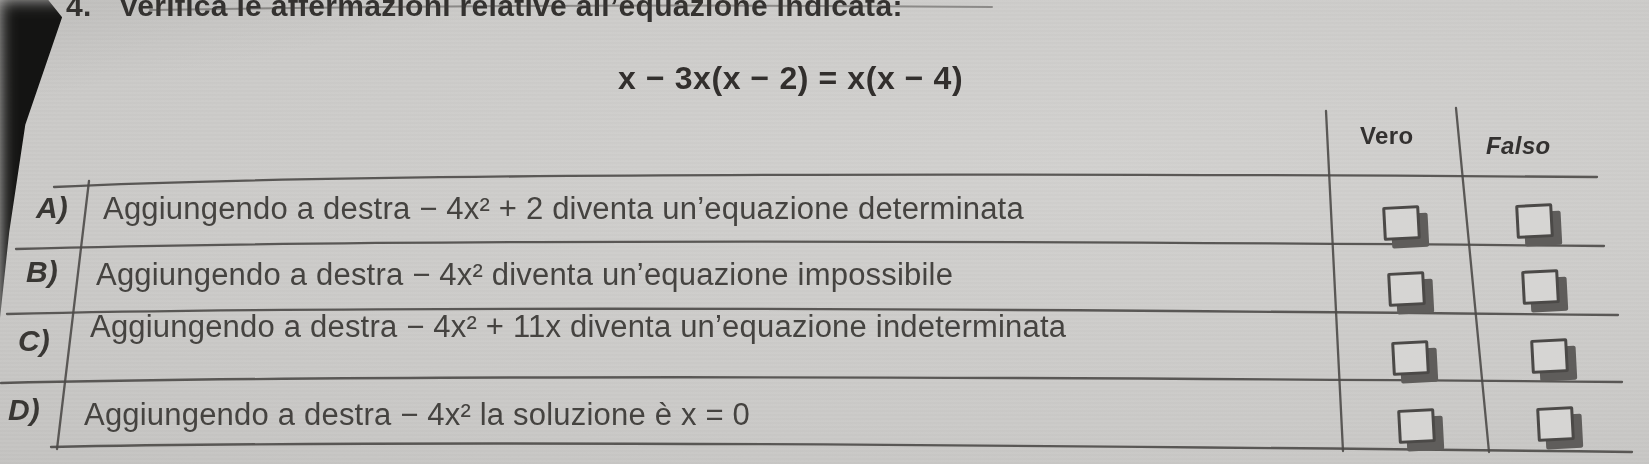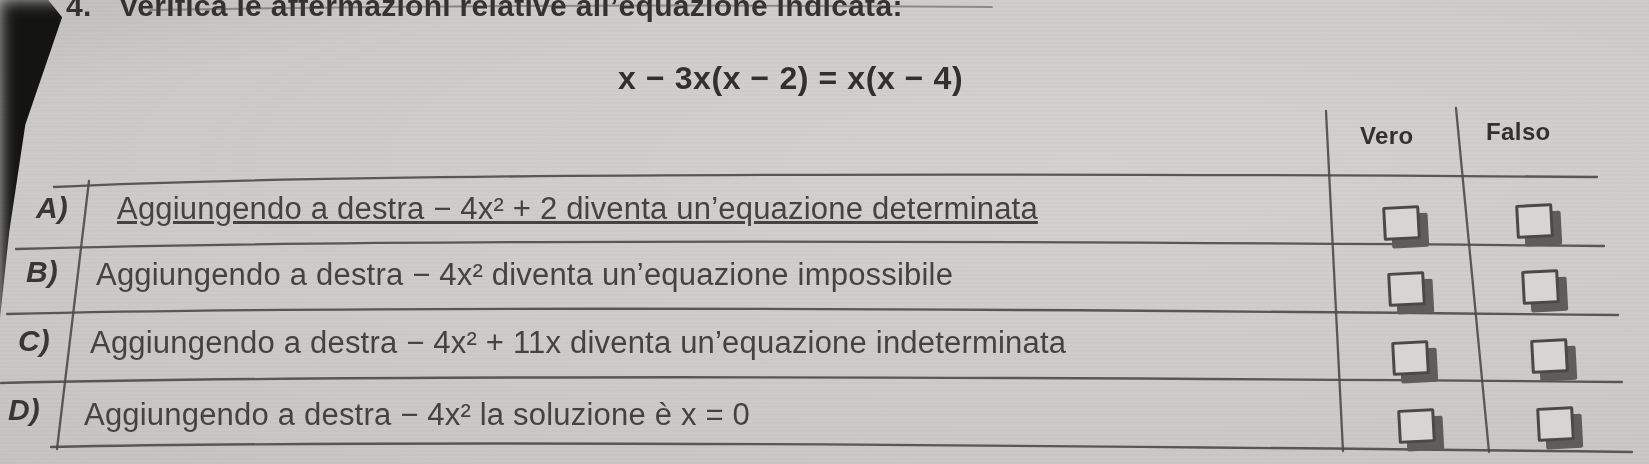--- a/index.html
+++ b/index.html
@@ -20,27 +20,27 @@
   .title-row{position:absolute;left:66px;top:-11px;display:flex;gap:27px;
     font-size:30px;font-weight:700;color:#343230;letter-spacing:.3px;white-space:nowrap;}
   .equation{position:absolute;left:618px;top:60px;font-size:32px;font-weight:700;
     color:#322f2d;letter-spacing:.6px;white-space:nowrap;}
   .grid{position:absolute;left:0;top:0;}
   .grid path{fill:none;stroke:#4c4a48;stroke-width:2.3;stroke-linecap:round;opacity:.9;}
   .grid path.crease{stroke:rgba(62,60,58,.5);stroke-width:2;}
   .colhead{position:absolute;font-size:24px;font-weight:700;color:#333130;
     letter-spacing:.4px;white-space:nowrap;}
   .ch-vero{left:1360px;top:122px;}
-  .ch-falso{left:1486px;top:118px;}
+  .ch-falso{left:1486px;top:132px;font-style:italic;}
   .rlabel{position:absolute;font-size:30px;font-weight:700;font-style:italic;
     color:#393734;white-space:nowrap;}
   .rtext{position:absolute;font-size:31px;color:#454340;letter-spacing:.2px;white-space:nowrap;}
-  .rl0{left:36px;top:191px;} .rt0{left:117px;top:191px;text-decoration:underline;}
+  .rl0{left:36px;top:191px;} .rt0{left:103px;top:191px;}
   .rl1{left:26px;top:255px;} .rt1{left:96px;top:257px;}
-  .rl2{left:18px;top:324px;} .rt2{left:90px;top:325px;}
+  .rl2{left:18px;top:324px;} .rt2{left:90px;top:309px;}
   .rl3{left:8px;top:393px;}  .rt3{left:84px;top:397px;}
   .cb{position:absolute;width:31px;height:28px;background:#d6d5d3;
     border:3px solid #4b4947;border-radius:2px;box-shadow:8px 8px 0 0 #5f5d5b;
     transform:rotate(-3deg);}
   .cbv0{left:1383px;top:206px;} .cbf0{left:1516px;top:204px;}
   .cbv1{left:1388px;top:272px;} .cbf1{left:1522px;top:270px;}
   .cbv2{left:1392px;top:341px;} .cbf2{left:1531px;top:339px;}
   .cbv3{left:1398px;top:409px;} .cbf3{left:1537px;top:407px;}
 </style>
 </head>

